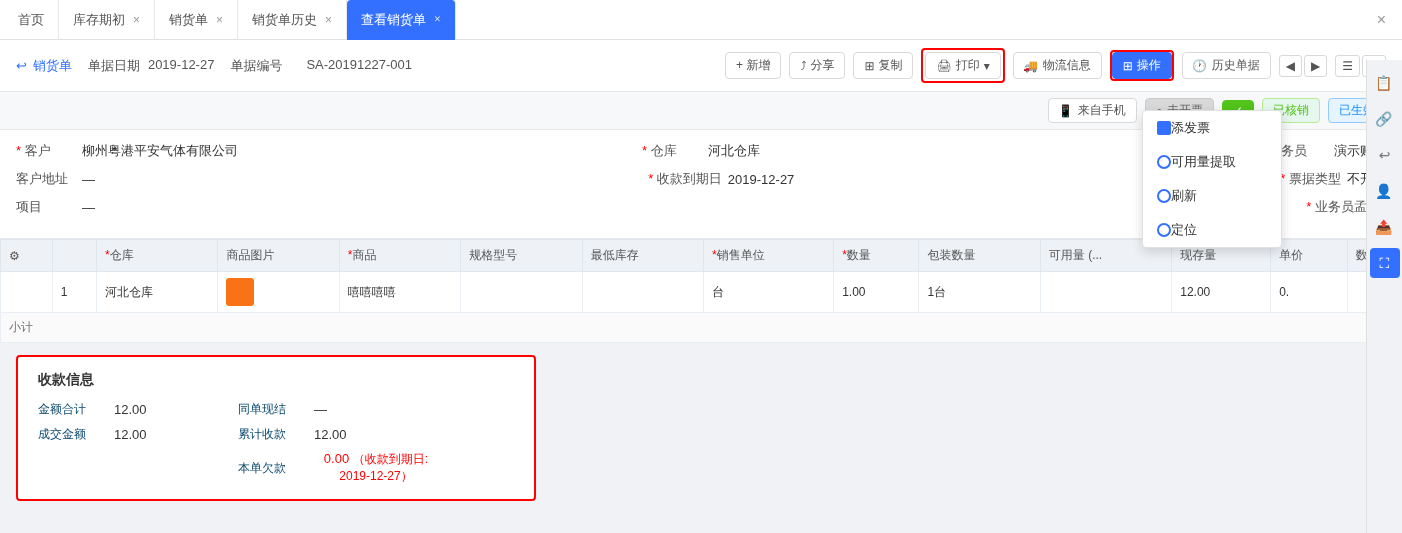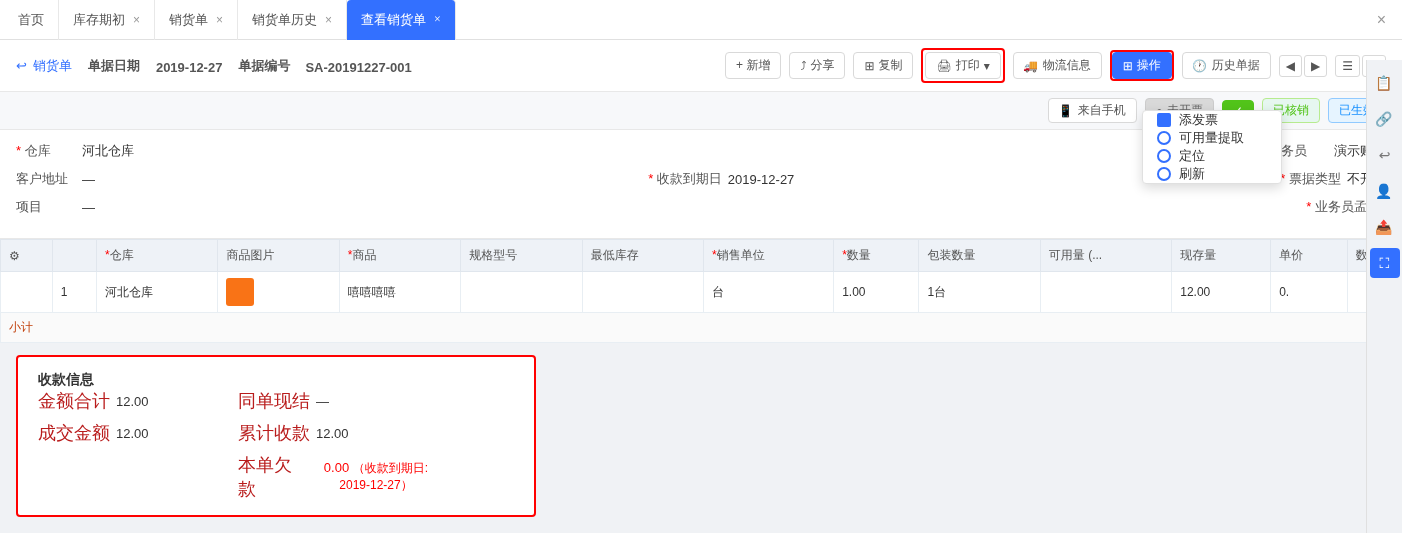--- a/index.html
+++ b/index.html
@@ -22,21 +22,21 @@
     .tab-item.highlight .tab-close { color: #fff; }
     .close-all { margin-left: auto; font-size: 16px; color: #999; cursor: pointer; padding: 0 8px; }
 
     
     .doc-header {
       background: #fff; padding: 8px 16px; display: flex; align-items: center;
       border-bottom: 1px solid #e8e8e8; gap: 16px;
     }
     .doc-title { display: flex; align-items: center; gap: 6px; color: #3370ff; font-size: 13px; font-weight: 500; }
     .doc-meta { display: flex; align-items: center; gap: 16px; font-size: 13px; color: #555; }
-    .doc-meta span { display: flex; align-items: flex-end; gap: 12px; font-weight: bold; }
+    .doc-meta span { display: flex; align-items: flex-start; gap: 4px; }
     .doc-actions {
       margin-left: auto; display: flex; align-items: center; gap: 8px; font-size: 13px;
     }
     .btn-action {
       display: flex; align-items: center; gap: 4px; padding: 4px 10px;
       border: 1px solid #d9d9d9; border-radius: 4px; cursor: pointer;
       background: #fff; color: #555; font-size: 12px; white-space: nowrap;
     }
     .btn-action.active-tab {
       background: #3370ff; color: #fff; border-color: #3370ff;
@@ -92,36 +92,36 @@
     .img-placeholder {
       width: 28px; height: 28px; background: #f97316;
       display: inline-block; border-radius: 3px; vertical-align: middle;
     }
 
     
     .summary-box {
       border: 2px solid red; border-radius: 4px; padding: 14px 20px;
       background: #fff; display: inline-block; min-width: 520px; margin: 12px 16px;
     }
-    .summary-title { font-weight: bold; font-size: 14px; }
+    .summary-title { font-weight: bold; font-size: 14px; margin-bottom: 12px; }
     .summary-grid { display: grid; grid-template-columns: 200px 200px; gap: 8px 0; }
     .summary-row { display: flex; align-items: center; gap: 6px; }
-    .summary-label { color: #b91c1c; font-size: 18px; min-width: 70px; }
+    .summary-label { color: #0c4a6e; font-size: 12px; min-width: 70px; }
     .summary-value { color: #333; font-size: 13px; }
     .summary-value.red { color: red; text-align: center; }
 
     
     .dropdown-overlay {
       position: fixed; top: 110px; right: 120px;
       background: #fff; border: 1px solid #e0e0e0; border-radius: 4px;
       box-shadow: 0 4px 12px rgba(0,0,0,0.15); min-width: 140px; z-index: 100;
     }
     .dropdown-item {
-      display: flex; align-items: center; padding: 0 14px;
-      cursor: pointer; font-size: 13px; gap: 8px;
+      display: flex; align-items: center; padding: 8px 14px;
+      cursor: pointer; font-size: 13px; gap: 0;
     }
     .dropdown-icon-sq {
       width: 14px; height: 14px; background: #3370ff; border-radius: 2px;
       display: inline-block; flex-shrink: 0;
     }
     .dropdown-icon-circle {
       width: 14px; height: 14px; border-radius: 50%; border: 2px solid #3370ff;
       display: inline-block; flex-shrink: 0;
     }
     .dropdown-icon-circle.filled { background: #3370ff; }
@@ -191,21 +191,21 @@
     <span>↩</span>
     <span>销货单</span>
   </div>
   <div class="doc-meta">
     <span>
       <span>单据日期</span>
       <span style="margin-left:4px;">2019-12-27</span>
     </span>
     <span>
       <span>单据编号</span>
-      <span style="margin-left:3px;">SA-20191227-001</span>
+      <span style="margin-left:20px;">SA-20191227-001</span>
     </span>
   </div>
   <div class="doc-actions">
     <button class="btn-action">+ 新增</button>
     <button class="btn-action">
       <span>⤴</span>
       <span>分享</span>
     </button>
     <button class="btn-action">
       <span>⊞</span>
@@ -256,20 +256,24 @@
   <button class="btn-sm check">✓</button>
   <span class="btn-status-green">已核销</span>
   <span class="btn-status-blue">已生效</span>
 </div>
 
 <div class="main-content">
   <div class="content-area">
 
     <div class="form-section">
       <div class="form-row">
+        <div class="form-field">
+          <span class="field-label required">客户</span>
+          <span class="field-value">柳州粤港平安气体有限公司</span>
+        </div>
         <div class="form-field">
           <span class="field-label required">仓库</span>
           <span class="field-value">河北仓库</span>
         </div>
         <div class="field-staff">
           <span class="field-label">业务员</span>
           <span class="field-value">演示账号</span>
         </div>
       </div>
       <div class="form-row">
@@ -331,21 +335,21 @@
             <td></td>
             <td>台</td>
             <td>1.00</td>
             <td>1台</td>
             <td></td>
             <td>12.00</td>
             <td>0.</td>
             <td></td>
           </tr>
           <tr class="subtotal">
-            <td colspan="14" style="color:#c2410c;">小计</td>
+            <td colspan="14" style="color:#737373;">小计</td>
           </tr>
         </tbody>
       </table>
     </div>
 
     <div style="padding: 0 0 12px 0;">
       <div class="summary-box">
         <div class="summary-title">收款信息</div>
         <div class="summary-grid">
           <div class="summary-row">
@@ -392,19 +396,19 @@
   <div class="dropdown-item">
     <span class="dropdown-icon-sq"></span>
     <span>添发票</span>
   </div>
   <div class="dropdown-item">
     <span class="dropdown-icon-circle"></span>
     <span>可用量提取</span>
   </div>
   <div class="dropdown-item">
     <span class="dropdown-icon-circle"></span>
-    <span>定位</span>
+    <span>刷新</span>
   </div>
   <div class="dropdown-item">
     <span class="dropdown-icon-circle"></span>
-    <span>刷新</span>
+    <span>定位</span>
   </div>
 </div>
 
 </body></html>

